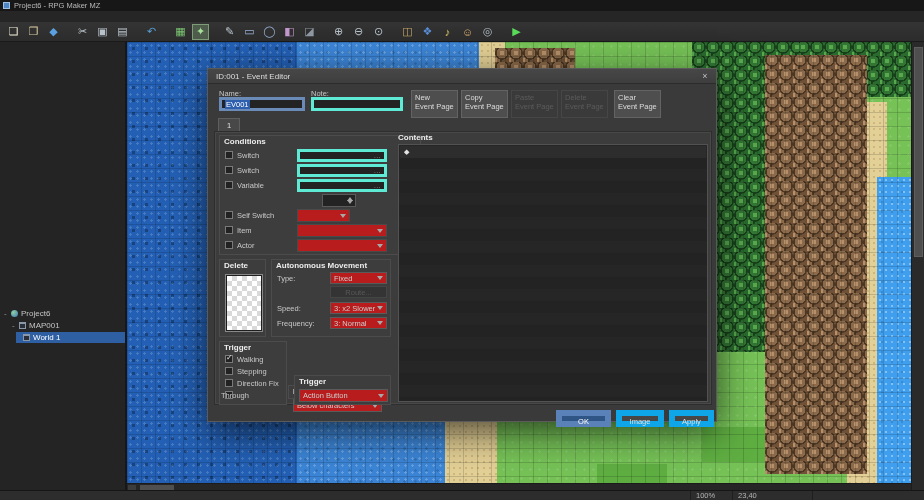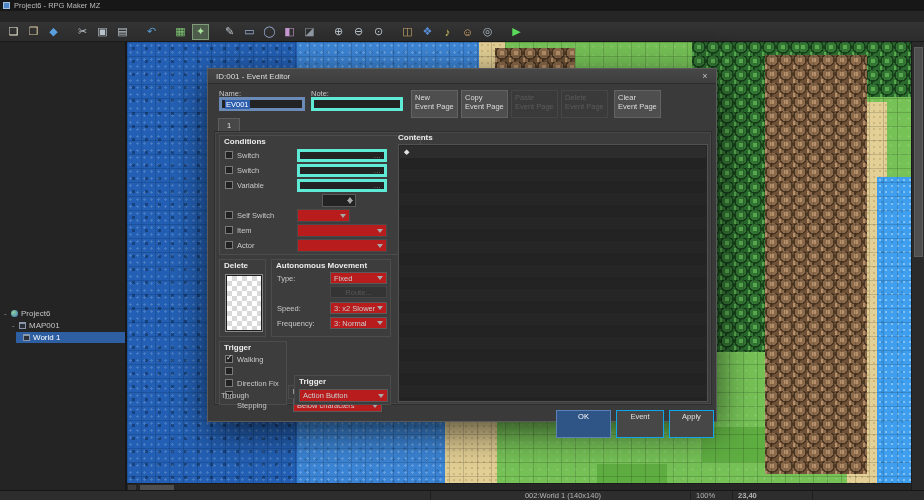--- a/index.html
+++ b/index.html
@@ -119,21 +119,21 @@
   #img-box { position:absolute; left:6px; top:15px; width:36px; height:56px; border:1px solid #1f1f1f;
     outline:1px solid #888; background-color:#fff;
     background-image:linear-gradient(45deg,#d9d9d9 25%,transparent 25%,transparent 75%,#d9d9d9 75%),
       linear-gradient(45deg,#d9d9d9 25%,transparent 25%,transparent 75%,#d9d9d9 75%);
     background-size:10px 10px; background-position:0 0,5px 5px; }
   #contents-list { position:absolute; left:190px; top:75px; width:310px; height:258px;
     background:#232323; border:1px solid #525252;
     background-image:repeating-linear-gradient(to bottom, rgba(255,255,255,.015) 0 12px, transparent 12px 24px); }
   #contents-row1 { position:absolute; left:1px; top:1px; right:1px; height:12px; background:#2d2d2d;
     color:#e4e4e4; font-size:7px; line-height:12px; padding-left:4px; }
-  .foot-btn { position:absolute; top:341px; height:28px; background:#474747; border:1px solid #0ea5e9;
+  .foot-btn { position:absolute; top:341px; height:17px; background:#474747; border:6px solid #0ea5e9;
     color:#e0e0e0; font-size:7.5px; text-align:center; line-height:11px; }
   .foot-btn.primary { background:#2f5586; border-color:#5b82b8; color:#fff; }
 </style>
 </head>
 <body>
 
 <div id="app">
 
   <div id="titlebar">
     <div id="app-icon"></div>
@@ -300,21 +300,21 @@
       </div>
     </div>
 
     <div class="grp" style="left:11px; top:272px; width:68px; height:64px;">
       <div class="grp-title">Trigger</div>
       <div class="cb" style="left:5px; top:13px;">
         <span class="ck">✓</span>
       </div>
       <div class="lbl" style="left:17px; top:13px;">Walking</div>
       <div class="cb" style="left:5px; top:25px;"></div>
-      <div class="lbl" style="left:17px; top:25px;margin-top:34px;">Stepping</div>
+      <div class="lbl" style="left:17px; top:25px;">Stepping</div>
       <div class="cb" style="left:5px; top:37px;"></div>
       <div class="lbl" style="left:17px; top:37px;">Direction Fix</div>
       <div class="cb" style="left:5px; top:49px;"></div>
       <div class="lbl" style="left:1px; top:49px;">Through</div>
     </div>
 
     <div class="grp" style="left:80px; top:272px; width:97px; height:14px;margin-top:44px;">
       <div class="grp-title">Priority</div>
       <div class="dd" style="left:4px; top:13px; width:89px; height:13px;">
         <span>Below characters</span>
@@ -327,25 +327,24 @@
         <span>Action Button</span>
       </div>
     </div>
 
     <div class="lbl" style="left:190px; top:64px; font-weight:bold; font-size:8px; color:#ececec;">Contents</div>
     <div id="contents-list">
       <div id="contents-row1">◆</div>
     </div>
 
     <div class="foot-btn primary" style="left:348px; width:55px;">OK</div>
-    <div class="foot-btn" style="left:408px; width:48px;">Event</div>
+    <div class="foot-btn" style="left:408px; width:48px;">Image</div>
     <div class="foot-btn" style="left:461px; width:45px;">Apply</div>
   </div>
 
   <div id="statusbar">
     <div class="sb-sp"></div>
-    <div class="sb-cell" style="width:260px; text-align:center;">002:World 1 (140x140)</div>
     <div class="sb-cell" style="width:42px;">100%</div>
-    <div class="sb-cell" style="width:80px;font-weight:bold;">23,40</div>
+    <div class="sb-cell" style="width:80px;">23,40</div>
     <div class="sb-cell" style="width:112px;"></div>
   </div>
 
 </div>
 
 </body></html>

